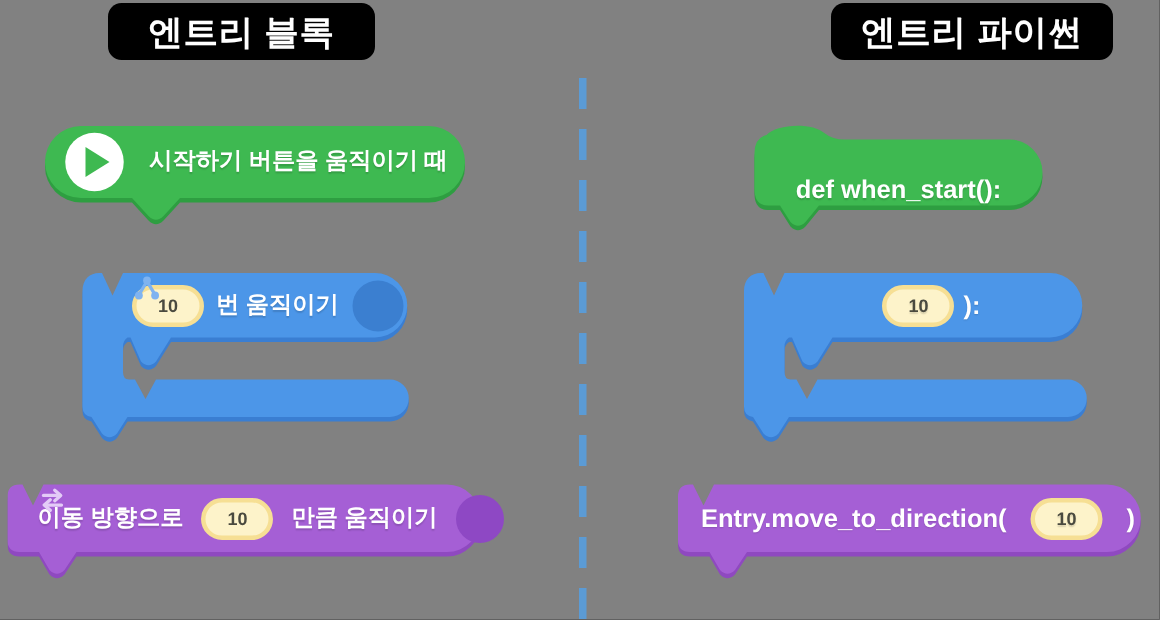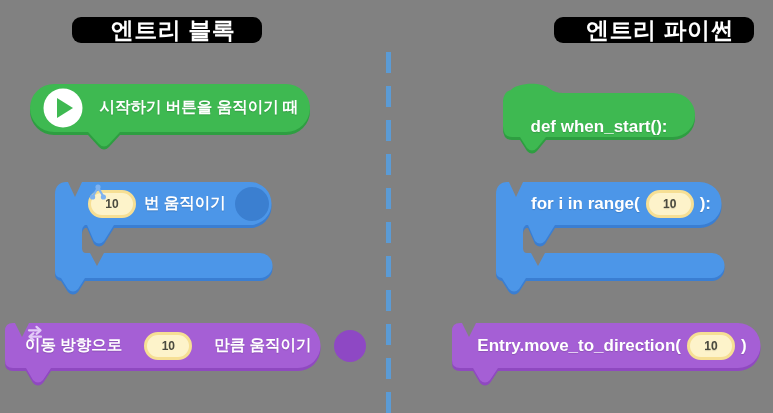--- a/index.html
+++ b/index.html
@@ -2,24 +2,24 @@
 <html style="--bg: #818181; --header-bg: #000000; --divider: #5B9BD5; --green-main: #3EB951; --green-dark: #2E9E41; --blue-main: #4C96E8; --blue-dark: #3A7ED2; --blue-icon-bg: #3B7FD0; --blue-icon-glyph: #7FB3F0; --purple-main: #A55FD5; --purple-dark: #8F49C0; --purple-icon-bg: #8E48C4; --purple-icon-glyph: #E3CBF7; --pill-bg: #FDF3CA; --pill-border: #F6DF94; --pill-text: #4A4A3F; --text: #FFFFFF;"><head>
 <meta charset="utf-8">
 <style>
   html,body{margin:0;padding:0;background:#4a4a4a;}
   #canvas{
     position:relative; width:773px; height:413px; overflow:hidden;
     background:var(--bg,#818181);
     font-family:"Liberation Sans","DejaVu Sans",sans-serif;
   }
   .header{
-    position:absolute; top:17px; height:26px;
+    position:absolute; top:2px; height:38px;
     background:var(--header-bg,#000); border-radius:9px;
     display:flex; align-items:center; justify-content:center;
-    color:#fff; font-size:23px; font-weight:700; letter-spacing:0.5px;padding-left:12px;
+    color:#fff; font-size:23px; font-weight:700; letter-spacing:0.5px;
   }
   #header-left{left:72px; width:178px;}
   #header-right{left:518px; width:188px;margin-left:36px;}
   #divider{
     position:absolute; left:386px; top:52px; width:5px; height:361px;
     background:repeating-linear-gradient(to bottom,
       var(--divider,#5B9BD5) 0 21px, transparent 21px 34px);
   }
   .block{position:absolute;}
   .block svg{position:absolute; left:0; top:0; display:block;}
@@ -108,21 +108,21 @@
   </div>
 
   <div class="block" style="left:5px; top:318px; width:318px; height:68px;">
     <svg width="318" height="68" viewBox="0 0 318 68">
       <defs>
           <path id="p-move-l" d="M0,13 Q0,5 8,5 L10,5 L17,19 L24,5 L293,5 A22.5,22.5 0 0 1 293,50 L46,50 L38,62 Q33,67 28,62 L21,50 L8,50 Q0,50 0,42 Z"></path>
         </defs>
       <use href="#p-move-l" y="3" class="shade-purple"></use>
       <use href="#p-move-l" class="fill-purple"></use>
     </svg>
-    <div class="row" style="left:20px; right:8px; top:5px; height:45px; gap:22px;">
+    <div class="row" style="left:20px; right:8px; top:5px; height:45px; gap:12px;">
       <span class="klabel">이동 방향으로</span>
       <span class="pill">
         <span>10</span>
       </span>
       <span class="klabel">만큼 움직이기</span>
       <span class="icon-circle icon-purple ml-auto">
         <svg width="20" height="20" viewBox="0 0 20 20" fill="none" stroke="var(--purple-icon-glyph,#E3CBF7)" stroke-width="2.2" stroke-linecap="round" stroke-linejoin="round">
           <line x1="4" y1="7.3" x2="14" y2="7.3"></line>
           <polyline points="11.5,3.8 15.5,7.3 11.5,10.8"></polyline>
           <line x1="16" y1="13.7" x2="6" y2="13.7"></line>
@@ -147,37 +147,36 @@
 
   <div class="block" style="left:493px; top:178px; width:234px; height:118px;">
     <svg width="234" height="118" viewBox="0 0 234 118">
       <defs>
           <path id="p-rep-r" d="M3,16 C3,8 8,4 14,4 L16,4 L23,19 L30,4 L207,4 A21.5,21.5 0 0 1 207,47 L62,47 L52,63 Q47,68 42,63 L35,47 L33,47 Q30,49 30,53 L30,70 Q30,75 34,75 L38,75 L45,88 L52,75 L219,75 A12.5,12.5 0 0 1 219,100 L33,100 L26,111 Q21,116 16,111 L9,100 Q3,99 3,93 Z"></path>
         </defs>
       <use href="#p-rep-r" y="3" class="shade-blue"></use>
       <use href="#p-rep-r" class="fill-blue"></use>
     </svg>
     <div class="row code" style="left:30px; right:8px; top:4px; height:43px; gap:6px; justify-content:center;">
-      <span>for i in range(</span>
       <span class="pill">
         <span>10</span>
       </span>
       <span>):</span>
     </div>
   </div>
 
   <div class="block" style="left:452px; top:318px; width:312px; height:68px;">
     <svg width="312" height="68" viewBox="0 0 312 68">
       <defs>
           <path id="p-move-r" d="M0,13 Q0,5 8,5 L10,5 L17,19 L24,5 L286,5 A22.5,22.5 0 0 1 286,50 L46,50 L38,62 Q33,67 28,62 L21,50 L8,50 Q0,50 0,42 Z"></path>
         </defs>
       <use href="#p-move-r" y="3" class="shade-purple"></use>
       <use href="#p-move-r" class="fill-purple"></use>
     </svg>
-    <div class="row code" style="left:14px; right:6px; top:5px; height:45px; gap:6px; justify-content:center;">
+    <div class="row code" style="left:14px; right:6px; top:5px; height:45px; gap:16px; justify-content:center;">
       <span>Entry.move_to_direction(</span>
       <span class="pill">
         <span>10</span>
       </span>
       <span>)</span>
     </div>
   </div>
 
 </div>
 

